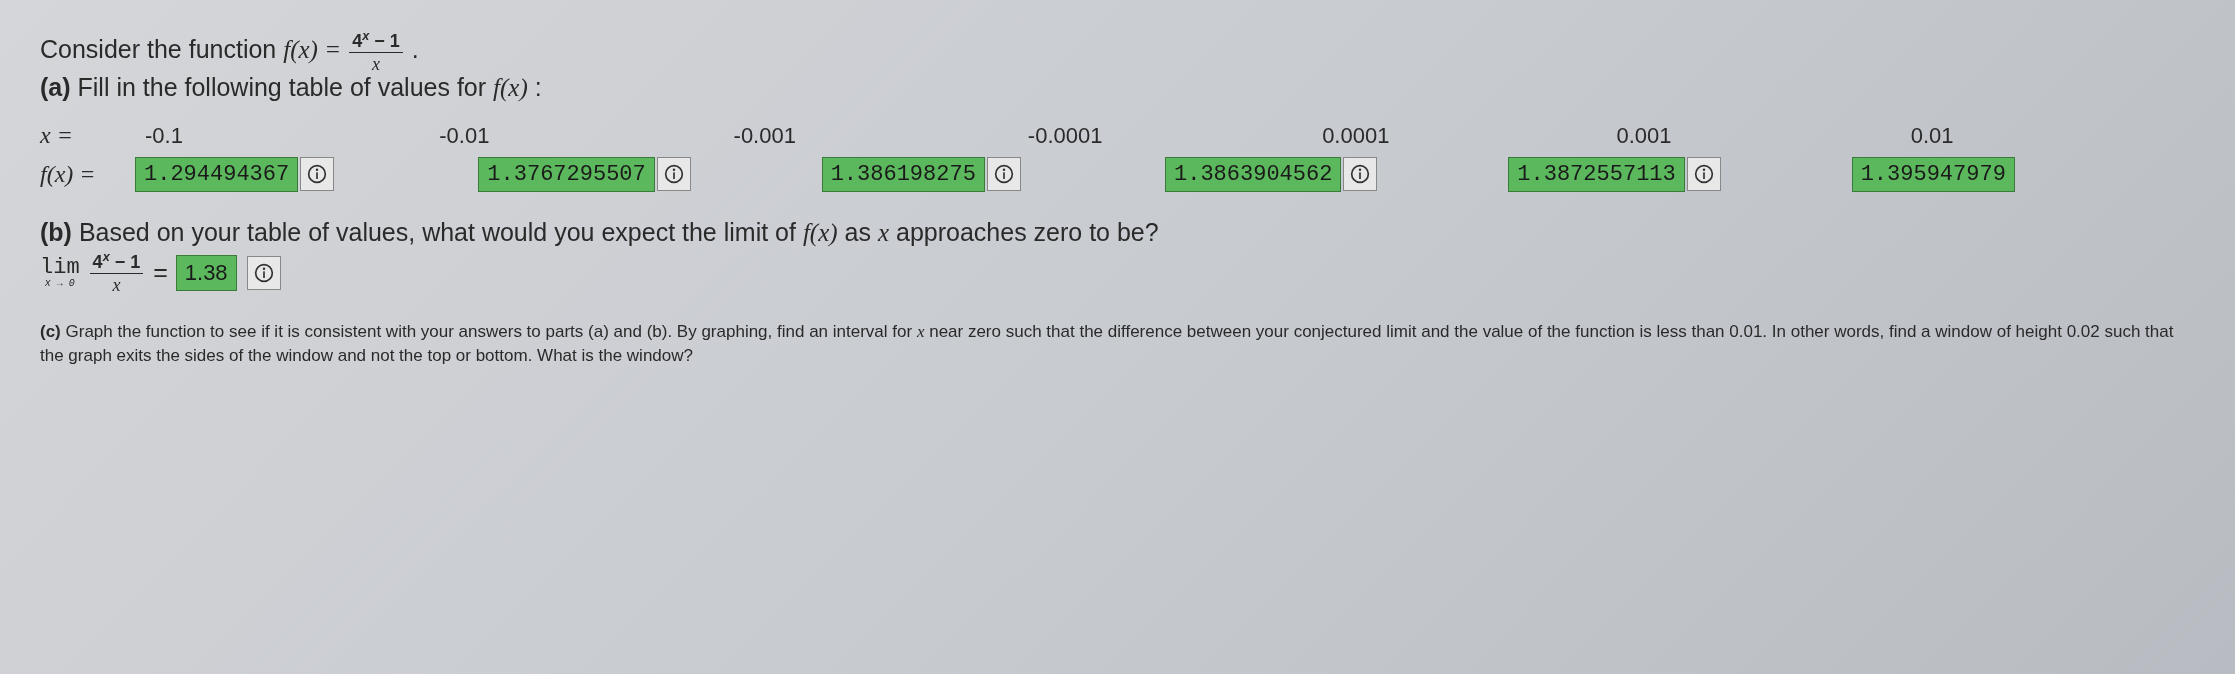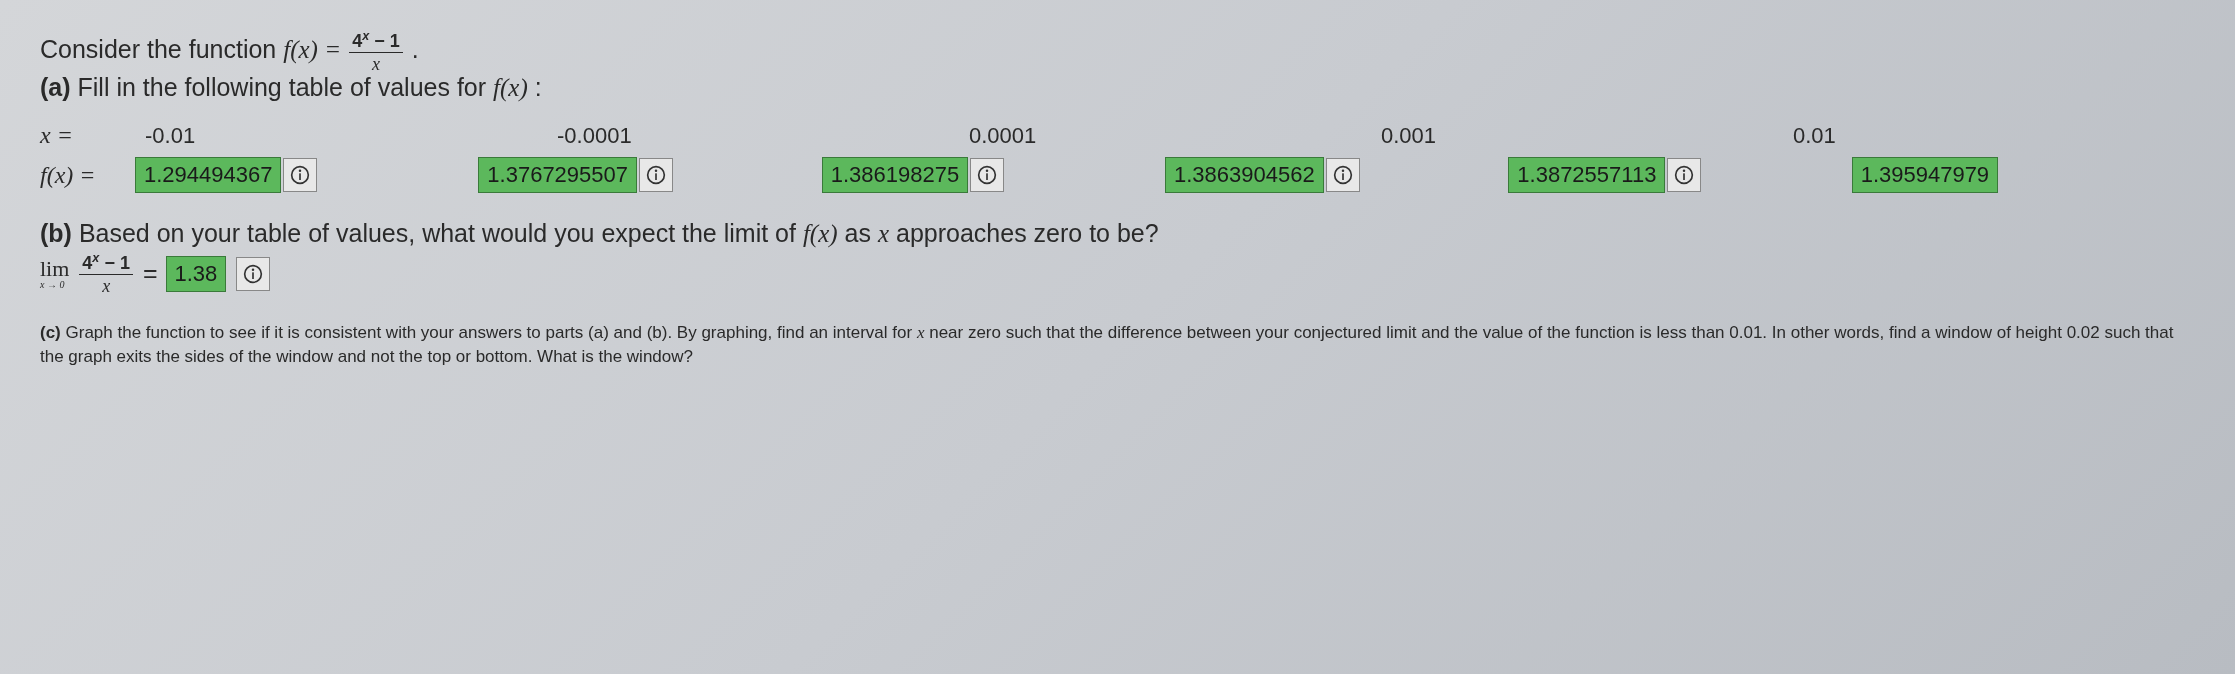--- a/index.html
+++ b/index.html
@@ -63,22 +63,22 @@
       font-size: 24px;
     }
     .x-cell {
       flex: 1;
       font-size: 22px;
       padding-left: 10px;
     }
     .fx-cell {
       flex: 1;
       display: flex;
-      align-items: center;
       gap: 0;
+      font-family: Liberation Mono, monospace;
     }
     .answer-box {
       background: #5cb85c;
       border: 1px solid #3a7a3a;
       padding: 4px 8px;
       font-size: 22px;
       color: #1a1a1a;
       display: inline-block;
       min-width: 140px;
     }
@@ -97,23 +97,24 @@
       width: 20px;
       height: 20px;
     }
     .limit-row {
       display: flex;
       align-items: center;
       gap: 8px;
       margin-top: 4px;
     }
     .limit-expr {
-      font-family: Liberation Serif, serif;
+      font-family: Liberation Mono, monospace;
       display: inline-flex;
       flex-direction: column;
+      align-items: center;
       font-size: 22px;
       line-height: 1;
     }
     .limit-expr .lim-top {
       border-bottom: none;
     }
     .limit-expr .lim-bot {
       font-size: 10px;
       font-style: italic;
     }
@@ -144,21 +145,23 @@
 
 <div class="part">
   <span class="part-label">(a)</span>
   <span> Fill in the following table of values for </span>
   <span class="math">f(x)</span>
   <span>:</span>
   
   <div style="margin-top:20px">
     <div class="table-row">
       <div class="row-label">x =</div>
+      <div class="x-cell">-0.1</div>
       <div class="x-cell">-0.01</div>
+      <div class="x-cell">-0.001</div>
       <div class="x-cell">-0.0001</div>
       <div class="x-cell">0.0001</div>
       <div class="x-cell">0.001</div>
       <div class="x-cell">0.01</div>
     </div>
     <div class="table-row">
       <div class="row-label">f(x) =</div>
       <div class="fx-cell">
         <span class="answer-box">1.294494367</span>
         <span class="info-btn">

